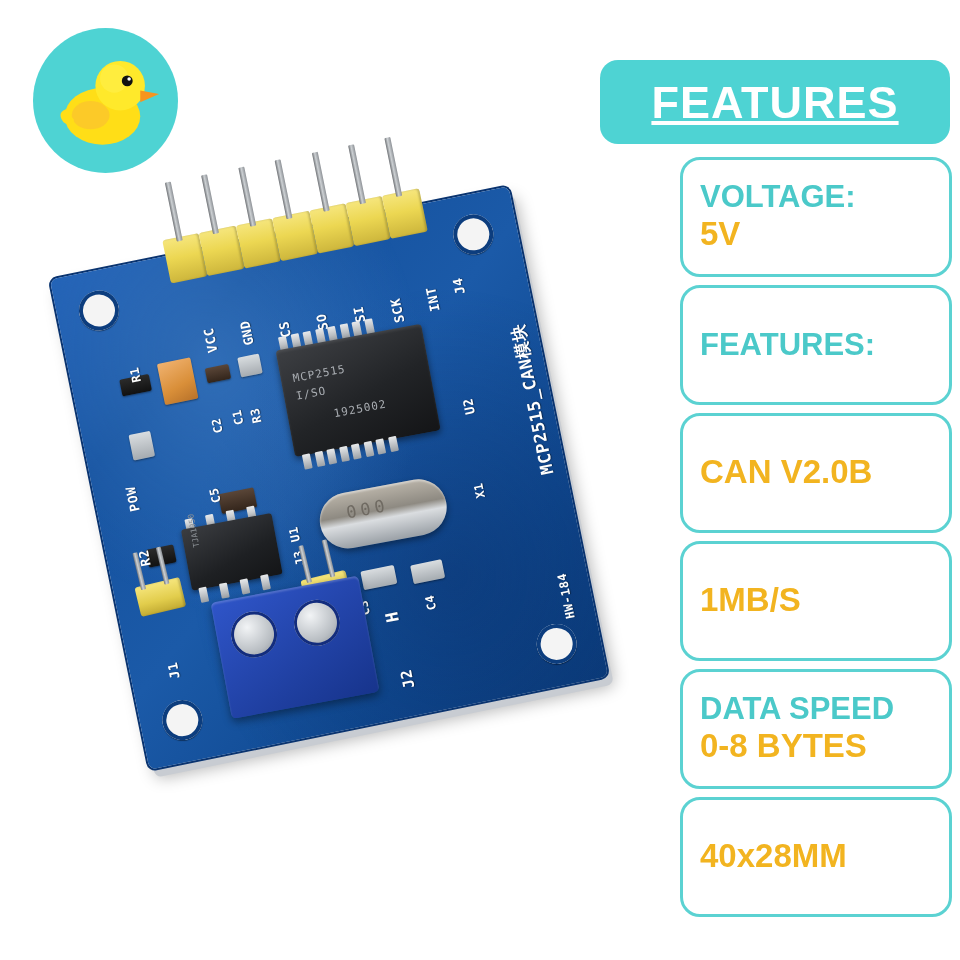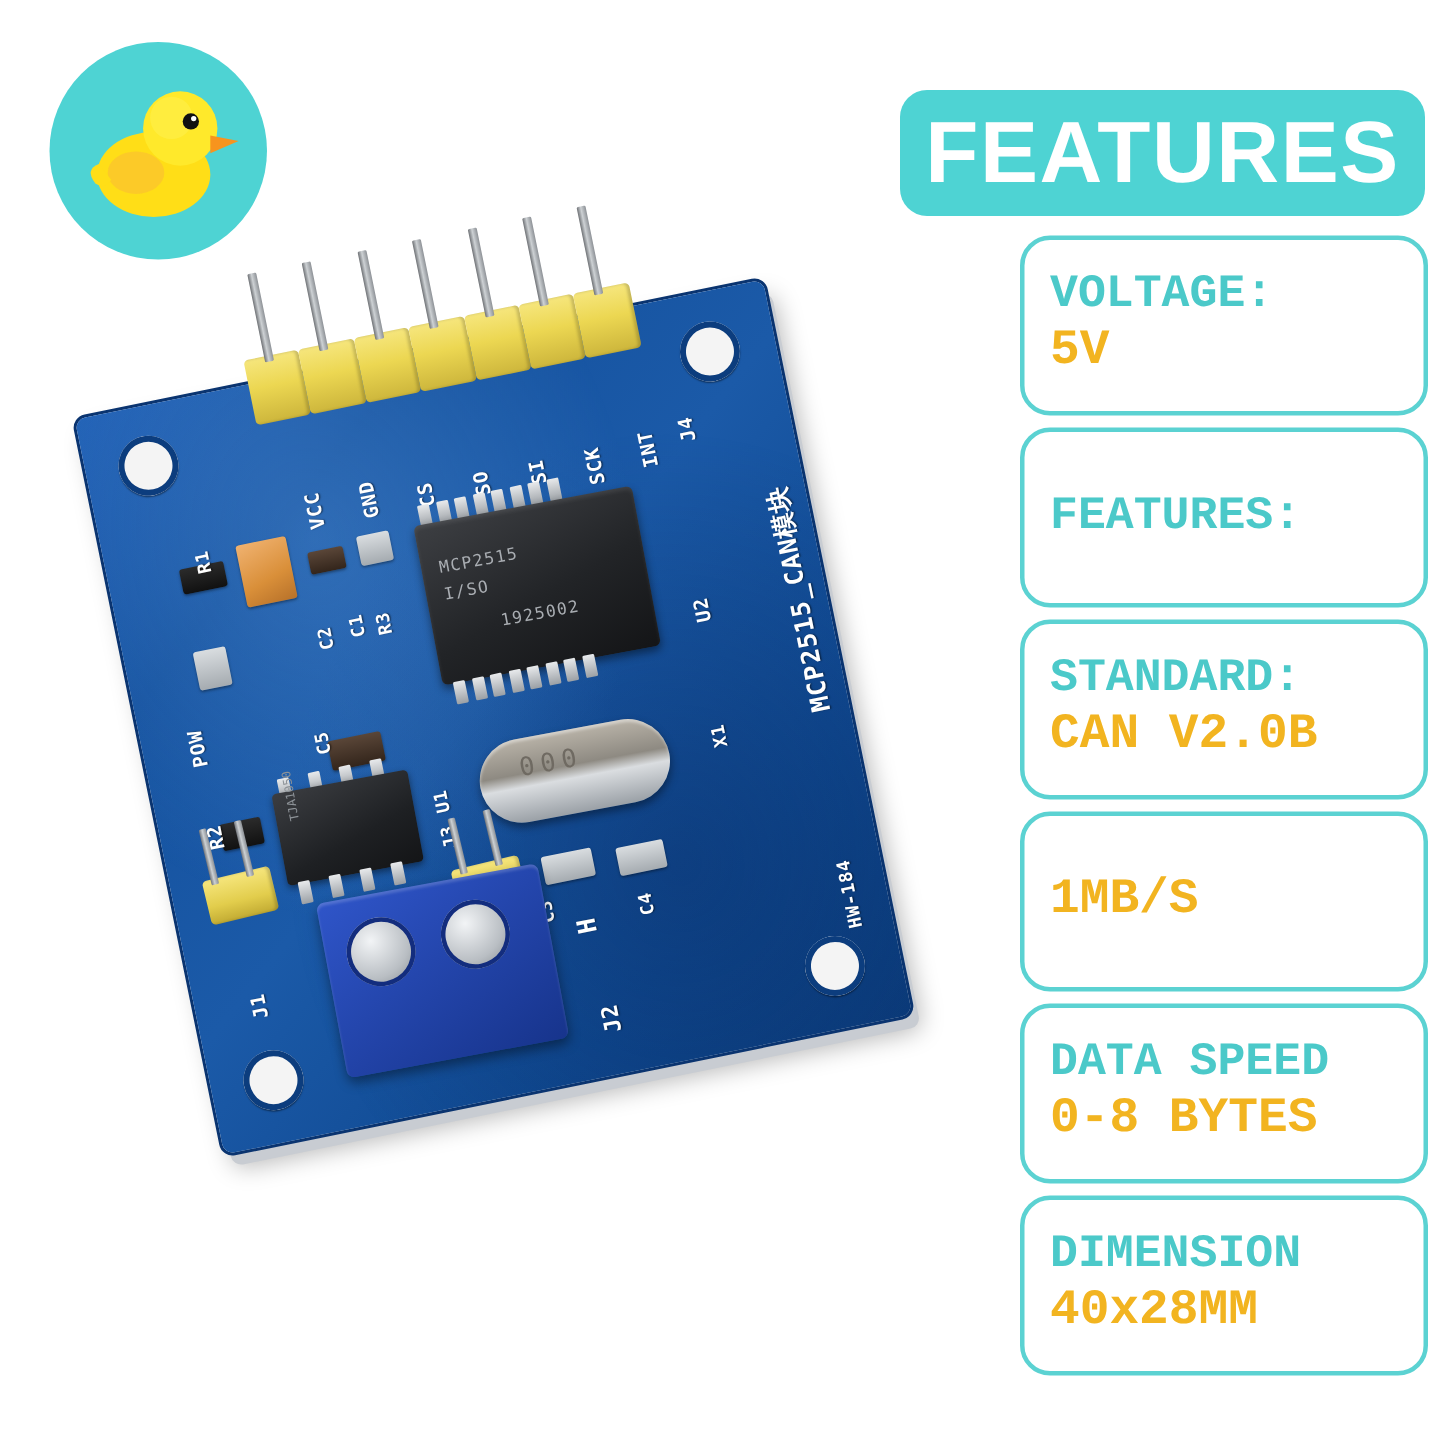--- a/index.html
+++ b/index.html
@@ -25,39 +25,40 @@
   
   .features-header {
     position:absolute; left:600px; top:60px;
     width:350px; height:84px;
     background:#4ED3D3;
     border-radius:18px;
     display:flex; align-items:center; justify-content:center;
   }
   .features-header .title {
     color:#ffffff;
-    font-size:58px;
+    font-size:45px;
     font-weight:bold;
     letter-spacing:1px;
     line-height:1;
+    text-decoration:underline;
   }
 
   
   .spec-list {
     position:absolute; left:680px; top:157px;
     width:272px;
   }
   .spec-card {
     border:3px solid #5BD2D2;
     border-radius:20px;
     background:#ffffff;
     padding:7px 0 8px 17px;
     margin-bottom:8px;
     height:120px;
-    display:flex; flex-direction:column; justify-content:center;font-family:Liberation Mono, monospace;
+    display:flex; flex-direction:column; justify-content:center;
   }
   .spec-card .spec-label {
     color:#4BC9C9;
     font-size:31px;
     font-weight:bold;
     line-height:1.16;
     white-space:nowrap;
   }
   .spec-card .spec-value {
     color:#F2B420;
@@ -397,33 +398,31 @@
     <div class="spec-card">
       <span class="spec-label">VOLTAGE:</span>
       <span class="spec-value">5V</span>
     </div>
 
     <div class="spec-card">
       <span class="spec-label">FEATURES:</span>
     </div>
 
     <div class="spec-card">
-      <span class="spec-label">STANDARD:</span>
       <span class="spec-value">CAN V2.0B</span>
     </div>
 
     <div class="spec-card">
       <span class="spec-value">1MB/S</span>
     </div>
 
     <div class="spec-card">
       <span class="spec-label">DATA SPEED</span>
       <span class="spec-value">0-8 BYTES</span>
     </div>
 
     <div class="spec-card">
-      <span class="spec-label">DIMENSION</span>
       <span class="spec-value">40x28MM</span>
     </div>
 
   </div>
 
 </div>
 
 </body></html>

